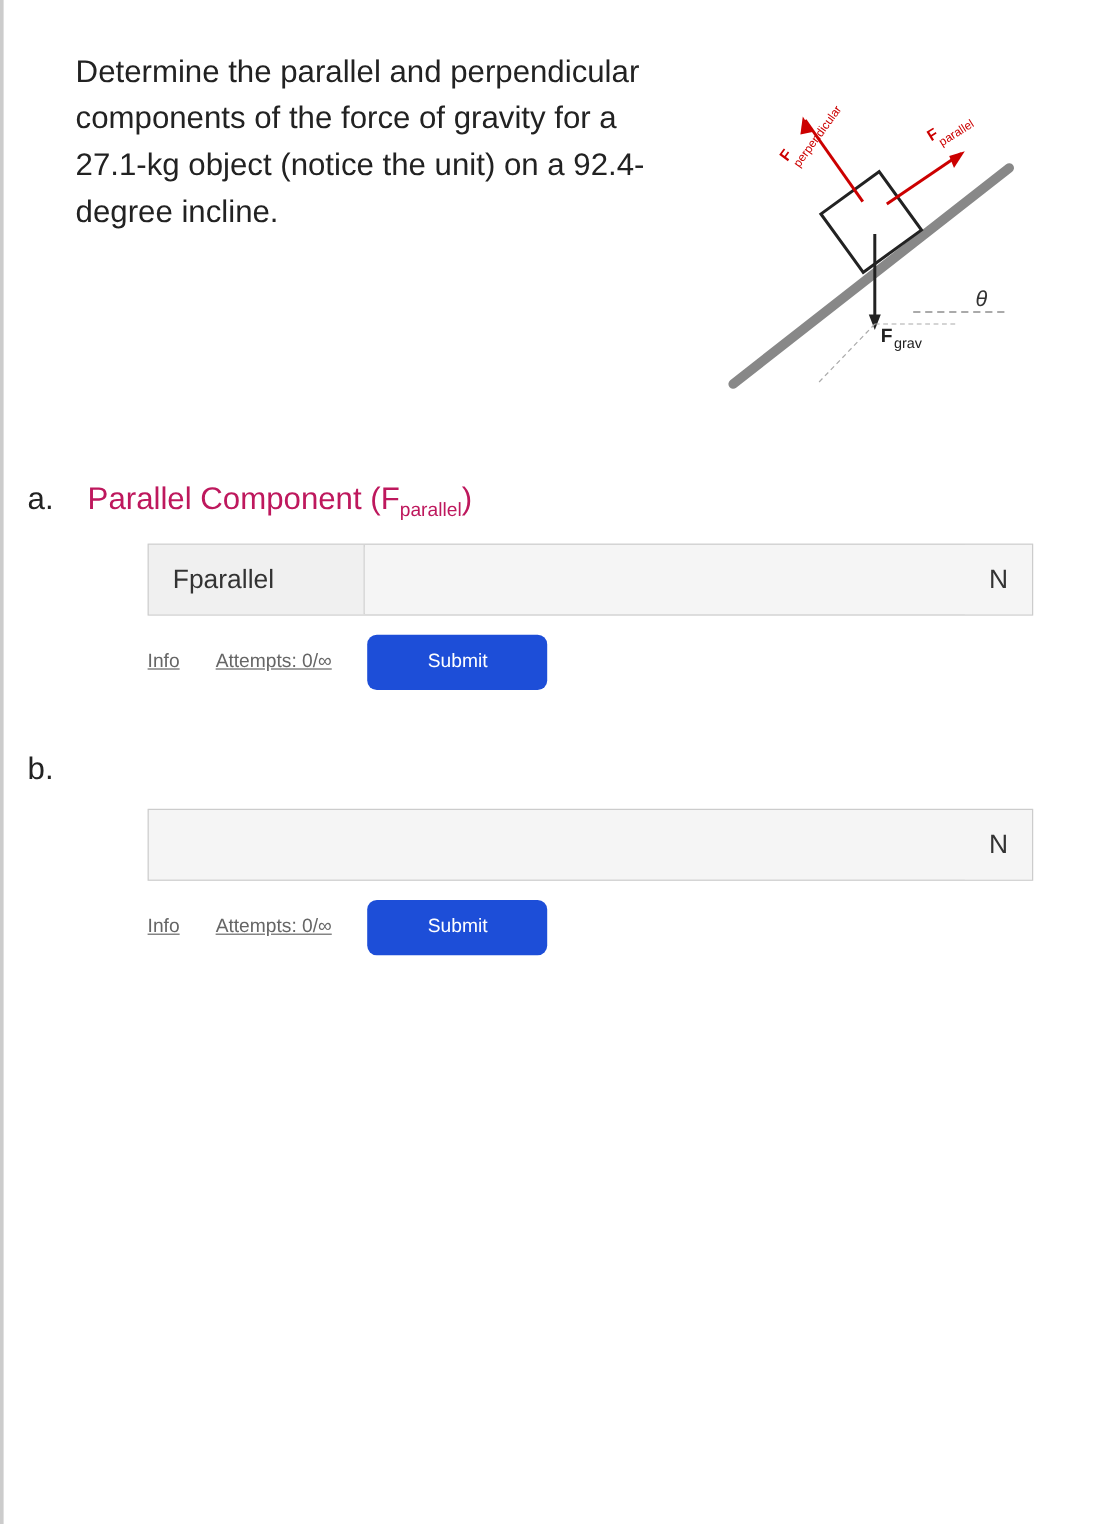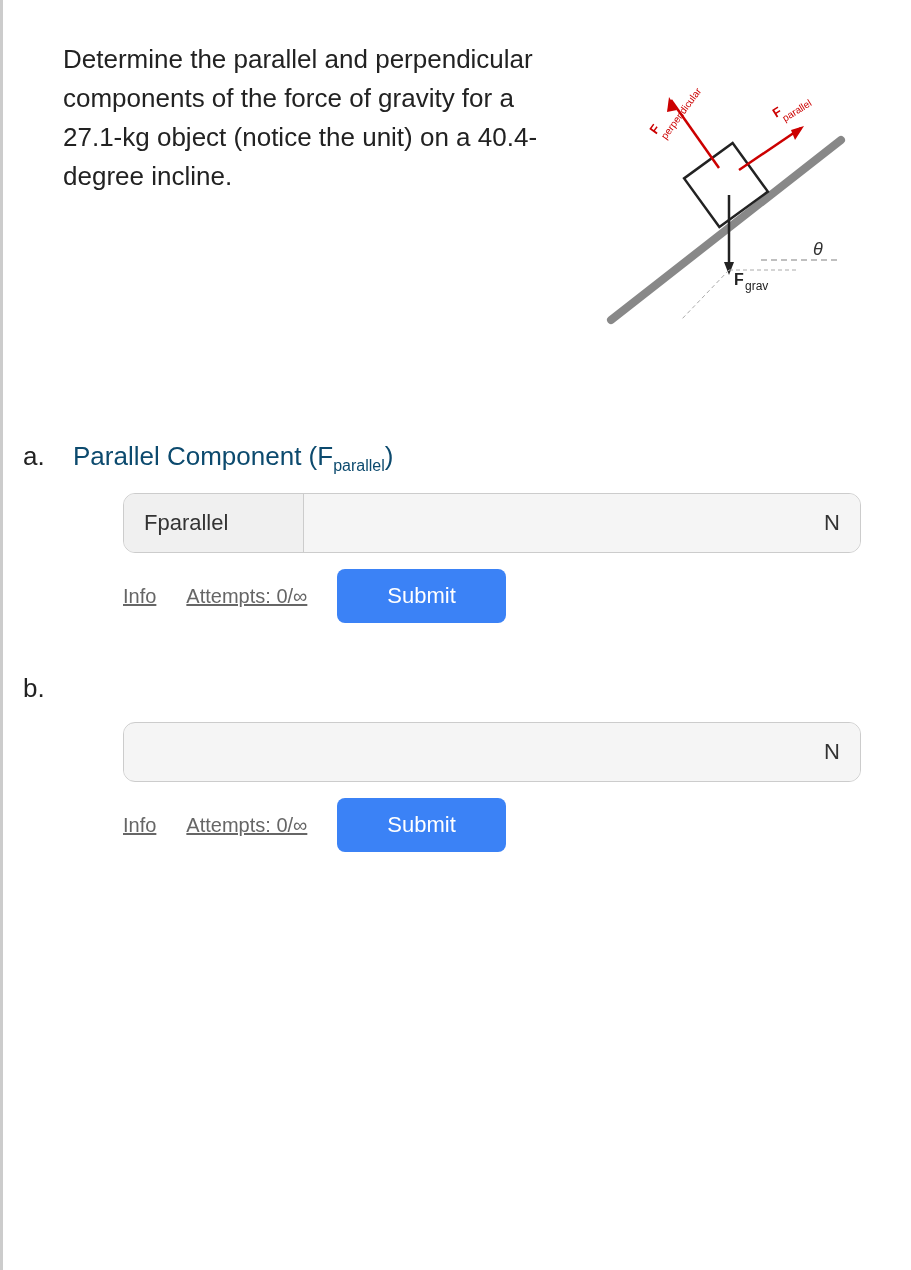--- a/index.html
+++ b/index.html
@@ -70,34 +70,33 @@
     .part-letter {
       font-size: 26px;
       color: #222;
       font-weight: 400;
       min-width: 30px;
       margin-left: -40px;
     }
 
     .part-title {
       font-size: 26px;
-      color: #0c4a6e;
-      font-weight: 400;
-      margin-top: 41px;
+      color: #be185d;
+      font-weight: 400;
     }
 
     .part-title sub {
       font-size: 16px;
     }
 
     .input-row {
       display: flex;
       align-items: center;
       border: 1.5px solid #cccccc;
-      border-radius: 12px;
+      border-radius: 0;
       overflow: hidden;
       background: #f5f5f5;
       margin-bottom: 16px;
       margin-left: 60px;
     }
 
     .input-label {
       background: #f0f0f0;
       border-right: 1.5px solid #cccccc;
       padding: 16px 20px;
@@ -129,45 +128,45 @@
     }
 
     .action-row {
       display: flex;
       align-items: center;
       gap: 30px;
       margin-left: 60px;
     }
 
     .link-text {
-      font-size: 20px;
+      font-size: 16px;
       color: #666;
       text-decoration: underline;
       cursor: pointer;
       text-align: center;
     }
 
     .submit-btn {
-      background: #3b82f6;
+      background: #1d4ed8;
       color: #ffffff;
       border: none;
       border-radius: 8px;
       padding: 14px 50px;
-      font-size: 22px;
+      font-size: 16px;
       cursor: pointer;
       font-weight: 500;
     }
   </style>
 </head>
 <body>
 
 <div class="page-container">
 
   <div class="question-block">
-    <div class="question-text">Determine the parallel and perpendicular components of the force of gravity for a 27.1-kg object (notice the unit) on a 40.4-degree incline.</div>
+    <div class="question-text">Determine the parallel and perpendicular components of the force of gravity for a 27.1-kg object (notice the unit) on a 92.4-degree incline.</div>
 
     <div class="diagram-area">
       <svg class="diagram-svg" viewBox="0 0 280 320" xmlns="http://www.w3.org/2000/svg">
 
         <line x1="30" y1="280" x2="260" y2="100" stroke="#888" stroke-width="8" stroke-linecap="round"></line>
 
         <line x1="180" y1="220" x2="260" y2="220" stroke="#aaa" stroke-width="1.5" stroke-dasharray="6,4"></line>
 
         <text x="232" y="215" font-size="18" fill="#333" font-style="italic">θ</text>
 

